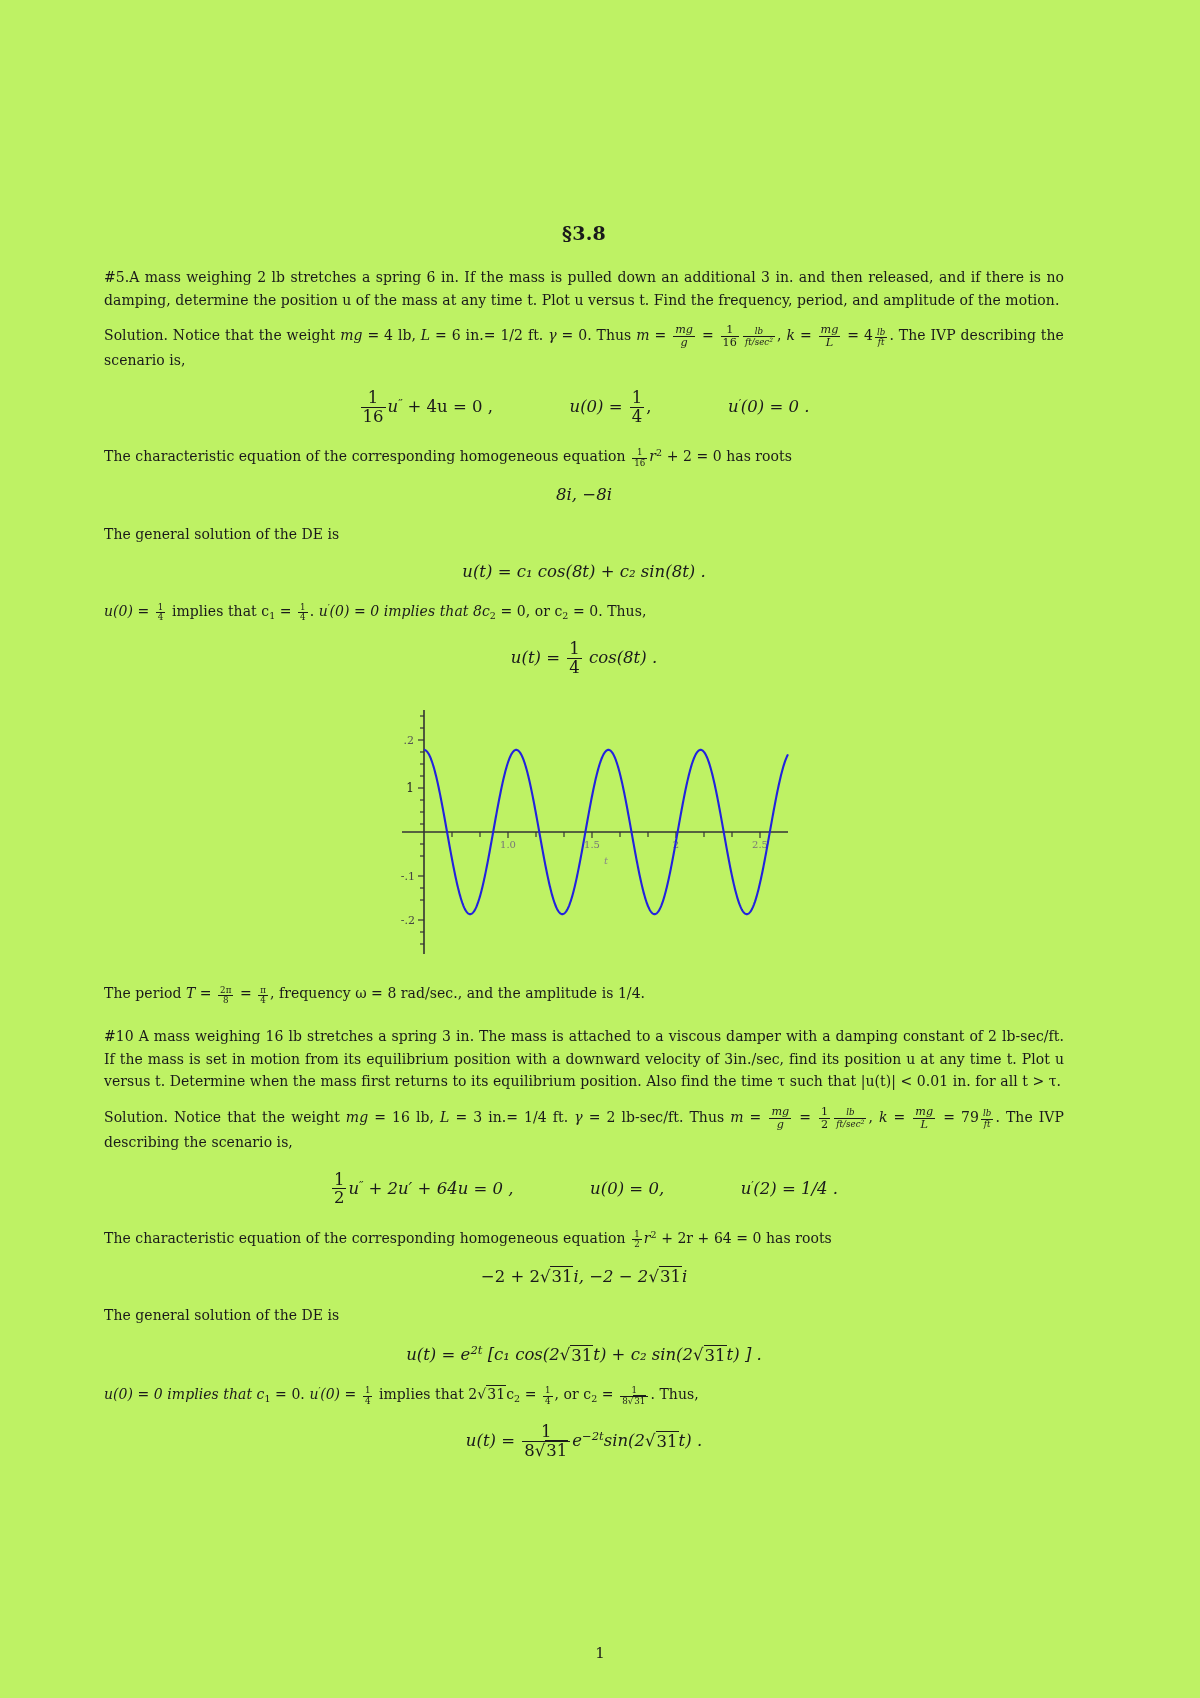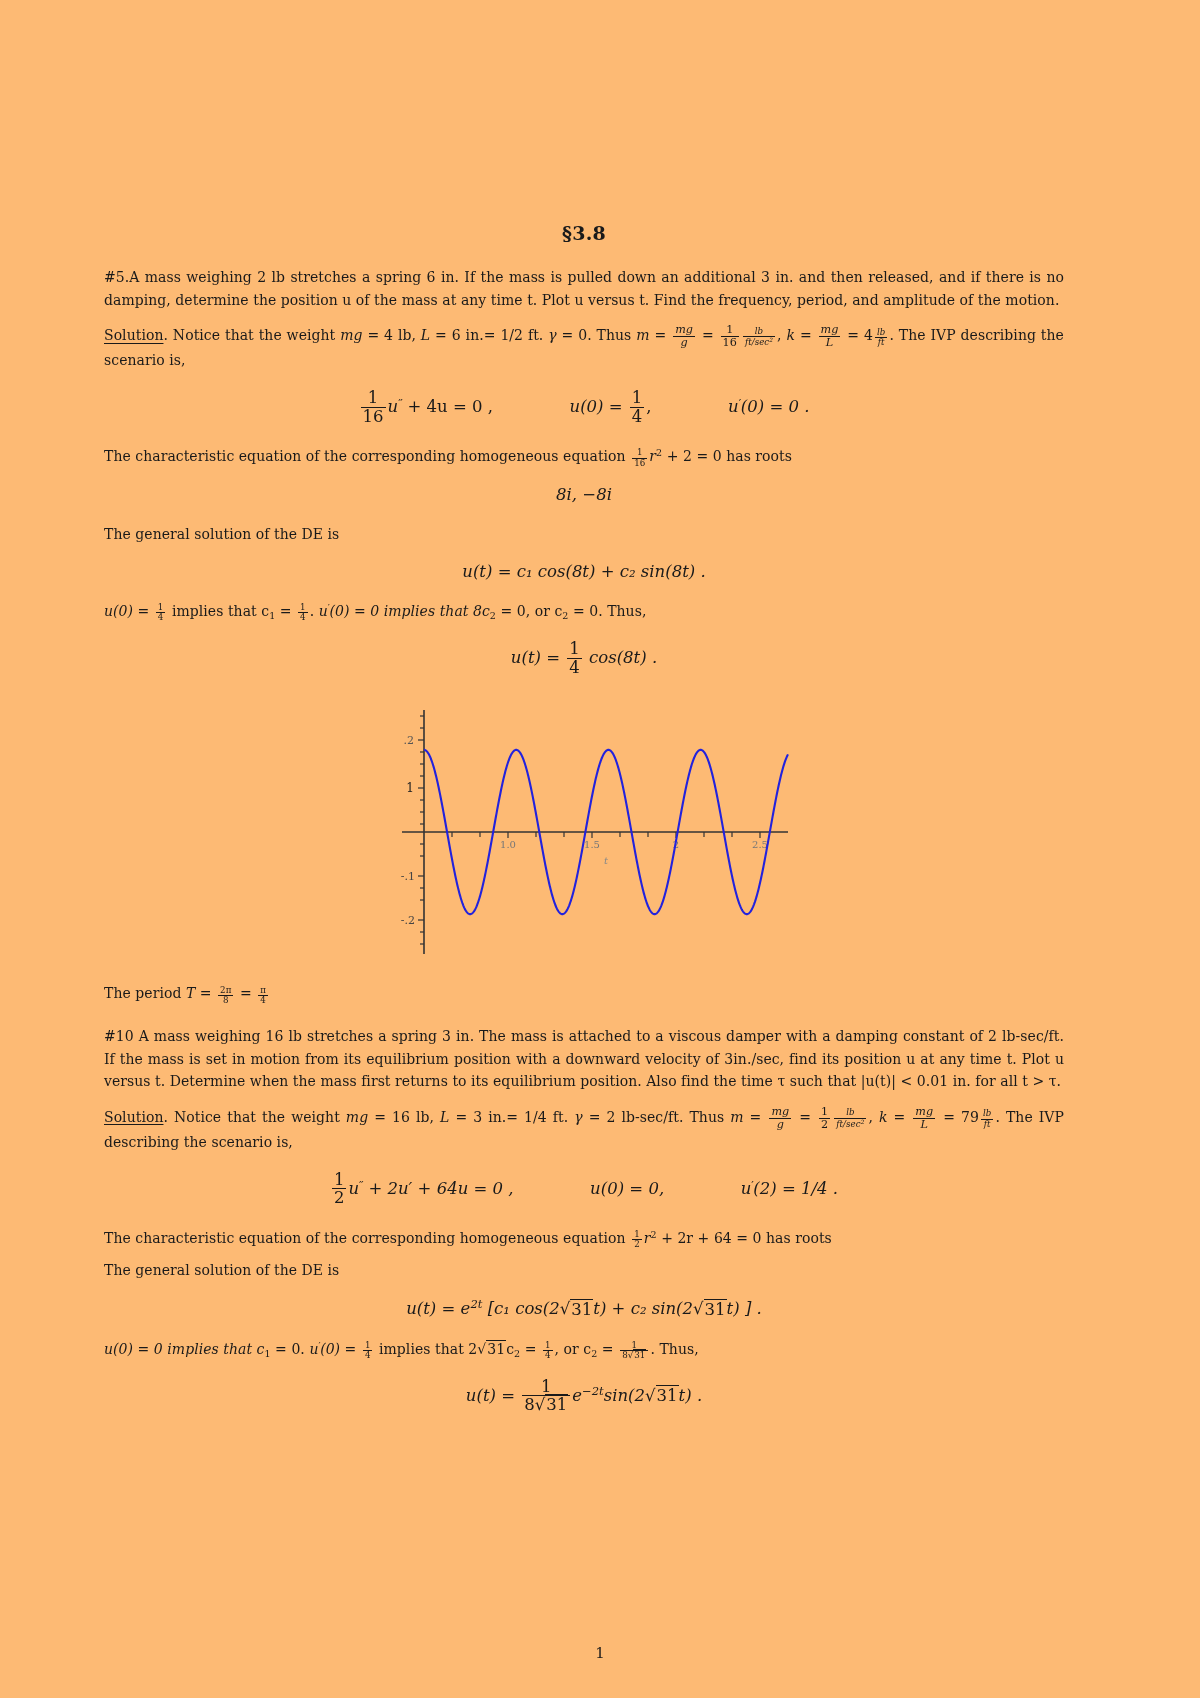--- a/index.html
+++ b/index.html
@@ -9,21 +9,21 @@
   }
   body {
     font-family: "DejaVu Serif", "Liberation Serif", serif;
     color: #1a1a1a;
   }
   .page {
     position: relative;
     width: 1200px;
     height: 1698px;
     margin: 0 auto;
-    background: #fdba74;
+    background: #bef264;
     overflow: hidden;
   }
   .content {
     position: absolute;
     left: 104px;
     top: 222px;
     width: 960px;
   }
 
   
@@ -44,21 +44,20 @@
   .para.tight { margin-bottom: 9px; }
   .gap-before { margin-top: 20px; }
   .display {
     font-size: 16.5px;
     text-align: center;
     margin: 15px 0 15px 0;
     line-height: 1.5;
   }
   .display.rowgap { margin: 17px 0 15px 0; }
   .solution-label {
-    text-decoration: underline;
     text-underline-offset: 2px;
   }
   .it { font-style: italic; }
   .sub { font-size: .68em; vertical-align: -0.28em; }
   .sup { font-size: .68em; vertical-align: 0.52em; }
   .prime { font-style: normal; letter-spacing: -0.5px; }
 
   
   .frac {
     display: inline-block;
@@ -231,21 +230,21 @@
 
         <path id="curve" fill="none" stroke="#2222dd" stroke-width="2.1" d="M50.00,47.86L50.40,47.89L50.81,47.98L51.21,48.14L51.62,48.36L52.02,48.64L52.43,48.98L52.83,49.38L53.24,49.84L53.64,50.37L54.04,50.96L54.45,51.60L54.85,52.31L55.26,53.07L55.66,53.89L56.07,54.77L56.47,55.71L56.88,56.71L57.28,57.76L57.68,58.86L58.09,60.02L58.49,61.23L58.90,62.49L59.30,63.81L59.71,65.17L60.11,66.59L60.52,68.05L60.92,69.56L61.32,71.12L61.73,72.72L62.13,74.36L62.54,76.05L62.94,77.78L63.35,79.54L63.75,81.35L64.16,83.19L64.56,85.07L64.96,86.98L65.37,88.92L65.77,90.90L66.18,92.90L66.58,94.94L66.99,97.00L67.39,99.08L67.80,101.19L68.20,103.32L68.60,105.47L69.01,107.64L69.41,109.83L69.82,112.03L70.22,114.24L70.63,116.47L71.03,118.71L71.44,120.95L71.84,123.21L72.24,125.46L72.65,127.73L73.05,129.99L73.46,132.25L73.86,134.51L74.27,136.77L74.67,139.03L75.08,141.27L75.48,143.51L75.88,145.74L76.29,147.95L76.69,150.15L77.10,152.34L77.50,154.51L77.91,156.66L78.31,158.79L78.72,160.90L79.12,162.98L79.52,165.04L79.93,167.08L80.33,169.08L80.74,171.06L81.14,173.00L81.55,174.92L81.95,176.79L82.36,178.64L82.76,180.44L83.16,182.21L83.57,183.94L83.97,185.62L84.38,187.27L84.78,188.87L85.19,190.42L85.59,191.93L86.00,193.40L86.40,194.81L86.80,196.18L87.21,197.49L87.61,198.76L88.02,199.97L88.42,201.13L88.83,202.23L89.23,203.28L89.64,204.28L90.04,205.22L90.44,206.10L90.85,206.92L91.25,207.69L91.66,208.39L92.06,209.04L92.47,209.62L92.87,210.15L93.28,210.62L93.68,211.02L94.08,211.36L94.49,211.64L94.89,211.86L95.30,212.02L95.70,212.11L96.11,212.14L96.51,212.11L96.92,212.02L97.32,211.86L97.72,211.65L98.13,211.37L98.53,211.03L98.94,210.62L99.34,210.16L99.75,209.63L100.15,209.05L100.56,208.40L100.96,207.70L101.36,206.94L101.77,206.11L102.17,205.23L102.58,204.30L102.98,203.30L103.39,202.25L103.79,201.15L104.20,199.99L104.60,198.78L105.00,197.52L105.41,196.20L105.81,194.84L106.22,193.42L106.62,191.96L107.03,190.45L107.43,188.90L107.84,187.30L108.24,185.65L108.64,183.97L109.05,182.24L109.45,180.47L109.86,178.67L110.26,176.83L110.67,174.95L111.07,173.04L111.48,171.10L111.88,169.12L112.28,167.12L112.69,165.08L113.09,163.02L113.50,160.94L113.90,158.83L114.31,156.70L114.71,154.55L115.12,152.38L115.52,150.19L115.92,147.99L116.33,145.78L116.73,143.55L117.14,141.31L117.54,139.07L117.95,136.81L118.35,134.56L118.76,132.30L119.16,130.03L119.56,127.77L119.97,125.51L120.37,123.25L120.78,121.00L121.18,118.75L121.59,116.51L121.99,114.28L122.40,112.07L122.80,109.87L123.20,107.68L123.61,105.51L124.01,103.36L124.42,101.23L124.82,99.12L125.23,97.04L125.63,94.97L126.04,92.94L126.44,90.94L126.84,88.96L127.25,87.01L127.65,85.10L128.06,83.22L128.46,81.38L128.87,79.58L129.27,77.81L129.68,76.08L130.08,74.39L130.48,72.75L130.89,71.15L131.29,69.59L131.70,68.08L132.10,66.62L132.51,65.20L132.91,63.83L133.32,62.52L133.72,61.25L134.12,60.04L134.53,58.88L134.93,57.78L135.34,56.73L135.74,55.73L136.15,54.79L136.55,53.91L136.96,53.09L137.36,52.32L137.76,51.61L138.17,50.97L138.57,50.38L138.98,49.85L139.38,49.39L139.79,48.98L140.19,48.64L140.60,48.36L141.00,48.14L141.40,47.98L141.81,47.89L142.21,47.86L142.62,47.89L143.02,47.98L143.43,48.13L143.83,48.35L144.24,48.63L144.64,48.97L145.04,49.37L145.45,49.84L145.85,50.36L146.26,50.94L146.66,51.59L147.07,52.29L147.47,53.06L147.88,53.88L148.28,54.76L148.68,55.69L149.09,56.69L149.49,57.74L149.90,58.84L150.30,60.00L150.71,61.21L151.11,62.47L151.52,63.78L151.92,65.15L152.32,66.56L152.73,68.02L153.13,69.53L153.54,71.09L153.94,72.69L154.35,74.33L154.75,76.02L155.16,77.74L155.56,79.51L155.96,81.31L156.37,83.15L156.77,85.03L157.18,86.94L157.58,88.89L157.99,90.86L158.39,92.87L158.80,94.90L159.20,96.96L159.60,99.04L160.01,101.15L160.41,103.28L160.82,105.43L161.22,107.60L161.63,109.79L162.03,111.99L162.44,114.20L162.84,116.43L163.24,118.67L163.65,120.91L164.05,123.16L164.46,125.42L164.86,127.68L165.27,129.95L165.67,132.21L166.08,134.47L166.48,136.73L166.88,138.98L167.29,141.23L167.69,143.47L168.10,145.69L168.50,147.91L168.91,150.11L169.31,152.30L169.72,154.47L170.12,156.62L170.52,158.75L170.93,160.86L171.33,162.95L171.74,165.01L172.14,167.04L172.55,169.05L172.95,171.02L173.36,172.97L173.76,174.88L174.16,176.76L174.57,178.60L174.97,180.41L175.38,182.18L175.78,183.90L176.19,185.59L176.59,187.24L177.00,188.84L177.40,190.39L177.80,191.91L178.21,193.37L178.61,194.79L179.02,196.15L179.42,197.47L179.83,198.73L180.23,199.95L180.64,201.11L181.04,202.21L181.44,203.26L181.85,204.26L182.25,205.20L182.66,206.08L183.06,206.91L183.47,207.67L183.87,208.38L184.28,209.03L184.68,209.61L185.08,210.14L185.49,210.61L185.89,211.01L186.30,211.36L186.70,211.64L187.11,211.86L187.51,212.01L187.92,212.11L188.32,212.14L188.72,212.11L189.13,212.02L189.53,211.87L189.94,211.65L190.34,211.37L190.75,211.03L191.15,210.63L191.56,210.17L191.96,209.65L192.36,209.06L192.77,208.42L193.17,207.71L193.58,206.95L193.98,206.13L194.39,205.25L194.79,204.32L195.20,203.32L195.60,202.27L196.00,201.17L196.41,200.01L196.81,198.80L197.22,197.54L197.62,196.23L198.03,194.86L198.43,193.45L198.84,191.99L199.24,190.48L199.64,188.93L200.05,187.33L200.45,185.68L200.86,184.00L201.26,182.27L201.67,180.51L202.07,178.70L202.48,176.86L202.88,174.99L203.28,173.08L203.69,171.13L204.09,169.16L204.50,167.15L204.90,165.12L205.31,163.06L205.71,160.98L206.12,158.87L206.52,156.74L206.92,154.59L207.33,152.42L207.73,150.24L208.14,148.03L208.54,145.82L208.95,143.59L209.35,141.36L209.76,139.11L210.16,136.86L210.56,134.60L210.97,132.34L211.37,130.07L211.78,127.81L212.18,125.55L212.59,123.29L212.99,121.04L213.40,118.79L213.80,116.55L214.20,114.33L214.61,112.11L215.01,109.91L215.42,107.72L215.82,105.55L216.23,103.40L216.63,101.27L217.04,99.16L217.44,97.07L217.84,95.01L218.25,92.98L218.65,90.97L219.06,89.00L219.46,87.05L219.87,85.14L220.27,83.26L220.68,81.42L221.08,79.61L221.48,77.84L221.89,76.11L222.29,74.42L222.70,72.78L223.10,71.18L223.51,69.62L223.91,68.11L224.32,66.64L224.72,65.23L225.12,63.86L225.53,62.54L225.93,61.28L226.34,60.06L226.74,58.90L227.15,57.80L227.55,56.74L227.96,55.75L228.36,54.81L228.76,53.93L229.17,53.10L229.57,52.33L229.98,51.63L230.38,50.98L230.79,50.39L231.19,49.86L231.60,49.40L232.00,48.99L232.40,48.65L232.81,48.37L233.21,48.14L233.62,47.99L234.02,47.89L234.43,47.86L234.83,47.89L235.24,47.98L235.64,48.13L236.04,48.35L236.45,48.62L236.85,48.96L237.26,49.36L237.66,49.83L238.07,50.35L238.47,50.93L238.88,51.58L239.28,52.28L239.68,53.04L240.09,53.86L240.49,54.74L240.90,55.68L241.30,56.67L241.71,57.72L242.11,58.82L242.52,59.97L242.92,61.18L243.32,62.45L243.73,63.76L244.13,65.12L244.54,66.54L244.94,68.00L245.35,69.50L245.75,71.06L246.16,72.66L246.56,74.30L246.96,75.98L247.37,77.71L247.77,79.47L248.18,81.28L248.58,83.12L248.99,85.00L249.39,86.91L249.80,88.85L250.20,90.82L250.60,92.83L251.01,94.86L251.41,96.92L251.82,99.00L252.22,101.11L252.63,103.24L253.03,105.39L253.44,107.56L253.84,109.74L254.24,111.94L254.65,114.16L255.05,116.39L255.46,118.62L255.86,120.87L256.27,123.12L256.67,125.38L257.08,127.64L257.48,129.90L257.88,132.17L258.29,134.43L258.69,136.69L259.10,138.94L259.50,141.19L259.91,143.42L260.31,145.65L260.72,147.87L261.12,150.07L261.52,152.26L261.93,154.43L262.33,156.58L262.74,158.71L263.14,160.82L263.55,162.91L263.95,164.97L264.36,167.00L264.76,169.01L265.16,170.99L265.57,172.93L265.97,174.84L266.38,176.72L266.78,178.57L267.19,180.37L267.59,182.14L268.00,183.87L268.40,185.56L268.80,187.21L269.21,188.81L269.61,190.37L270.02,191.88L270.42,193.34L270.83,194.76L271.23,196.13L271.64,197.44L272.04,198.71L272.44,199.93L272.85,201.09L273.25,202.19L273.66,203.25L274.06,204.24L274.47,205.18L274.87,206.07L275.28,206.89L275.68,207.66L276.08,208.37L276.49,209.01L276.89,209.60L277.30,210.13L277.70,210.60L278.11,211.01L278.51,211.35L278.92,211.63L279.32,211.85L279.72,212.01L280.13,212.11L280.53,212.14L280.94,212.11L281.34,212.02L281.75,211.87L282.15,211.66L282.56,211.38L282.96,211.04L283.36,210.64L283.77,210.18L284.17,209.66L284.58,209.07L284.98,208.43L285.39,207.73L285.79,206.97L286.20,206.15L286.60,205.27L287.00,204.33L287.41,203.34L287.81,202.29L288.22,201.19L288.62,200.04L289.03,198.83L289.43,197.57L289.84,196.25L290.24,194.89L290.64,193.48L291.05,192.02L291.45,190.51L291.86,188.96L292.26,187.36L292.67,185.72L293.07,184.03L293.48,182.31L293.88,180.54L294.28,178.74L294.69,176.90L295.09,175.02L295.50,173.11L295.90,171.17L296.31,169.20L296.71,167.19L297.12,165.16L297.52,163.10L297.92,161.02L298.33,158.91L298.73,156.78L299.14,154.63L299.54,152.46L299.95,150.28L300.35,148.08L300.76,145.86L301.16,143.63L301.56,141.40L301.97,139.15L302.37,136.90L302.78,134.64L303.18,132.38L303.59,130.12L303.99,127.85L304.40,125.59L304.80,123.33L305.20,121.08L305.61,118.83L306.01,116.60L306.42,114.37L306.82,112.15L307.23,109.95L307.63,107.76L308.04,105.59L308.44,103.44L308.84,101.31L309.25,99.20L309.65,97.11L310.06,95.05L310.46,93.02L310.87,91.01L311.27,89.03L311.68,87.09L312.08,85.17L312.48,83.29L312.89,81.45L313.29,79.64L313.70,77.87L314.10,76.14L314.51,74.46L314.91,72.81L315.32,71.21L315.72,69.65L316.12,68.14L316.53,66.67L316.93,65.25L317.34,63.89L317.74,62.57L318.15,61.30L318.55,60.09L318.96,58.92L319.36,57.82L319.76,56.76L320.17,55.77L320.57,54.83L320.98,53.94L321.38,53.12L321.79,52.35L322.19,51.64L322.60,50.99L323.00,50.40L323.40,49.87L323.81,49.41L324.21,49.00L324.62,48.65L325.02,48.37L325.43,48.15L325.83,47.99L326.24,47.89L326.64,47.86L327.04,47.88L327.45,47.97L327.85,48.13L328.26,48.34L328.66,48.62L329.07,48.96L329.47,49.36L329.88,49.82L330.28,50.34L330.68,50.92L331.09,51.56L331.49,52.27L331.90,53.03L332.30,53.85L332.71,54.72L333.11,55.66L333.52,56.65L333.92,57.70L334.32,58.80L334.73,59.95L335.13,61.16L335.54,62.42L335.94,63.73L336.35,65.10L336.75,66.51L337.16,67.97L337.56,69.48L337.96,71.03L338.37,72.63L338.77,74.27L339.18,75.95L339.58,77.68L339.99,79.44L340.39,81.24L340.80,83.08L341.20,84.96L341.60,86.87L342.01,88.81L342.41,90.79L342.82,92.79L343.22,94.82L343.63,96.88L344.03,98.96L344.44,101.07L344.84,103.20L345.24,105.35L345.65,107.52L346.05,109.70L346.46,111.90L346.86,114.12L347.27,116.34L347.67,118.58L348.08,120.83L348.48,123.08L348.88,125.34L349.29,127.60L349.69,129.86L350.10,132.12L350.50,134.39L350.91,136.64L351.31,138.90L351.72,141.14L352.12,143.38L352.52,145.61L352.93,147.83L353.33,150.03L353.74,152.22L354.14,154.39L354.55,156.54L354.95,158.67L355.36,160.78L355.76,162.87L356.16,164.93L356.57,166.96L356.97,168.97L357.38,170.95L357.78,172.89L358.19,174.81L358.59,176.69L359.00,178.53L359.40,180.34L359.80,182.11L360.21,183.84L360.61,185.53L361.02,187.17L361.42,188.78L361.83,190.34L362.23,191.85L362.64,193.32L363.04,194.73L363.44,196.10L363.85,197.42L364.25,198.69L364.66,199.90L365.06,201.06L365.47,202.17L365.87,203.23L366.28,204.22L366.68,205.17L367.08,206.05L367.49,206.88L367.89,207.64L368.30,208.35L368.70,209.00L369.11,209.59L369.51,210.12L369.92,210.59L370.32,211.00L370.72,211.34L371.13,211.63L371.53,211.85L371.94,212.01L372.34,212.11L372.75,212.14L373.15,212.12L373.56,212.03L373.96,211.87L374.36,211.66L374.77,211.38L375.17,211.05L375.58,210.65L375.98,210.19L376.39,209.67L376.79,209.08L377.20,208.44L377.60,207.74L378.00,206.98L378.41,206.16L378.81,205.29L379.22,204.35L379.62,203.36L380.03,202.31L380.43,201.21L380.84,200.06L381.24,198.85L381.64,197.59L382.05,196.28L382.45,194.92L382.86,193.51L383.26,192.05L383.67,190.54L384.07,188.99L384.48,187.39L384.88,185.75L385.28,184.06L385.69,182.34L386.09,180.58L386.50,178.77L386.90,176.93L387.31,175.06L387.71,173.15L388.12,171.21L388.52,169.23L388.92,167.23L389.33,165.20L389.73,163.14L390.14,161.06L390.54,158.95L390.95,156.82L391.35,154.67L391.76,152.50L392.16,150.32L392.56,148.12L392.97,145.90L393.37,143.68L393.78,141.44L394.18,139.19L394.59,136.94L394.99,134.68L395.40,132.42L395.80,130.16L396.20,127.90L396.61,125.63L397.01,123.38L397.42,121.12L397.82,118.88L398.23,116.64L398.63,114.41L399.04,112.19L399.44,109.99L399.84,107.80L400.25,105.63L400.65,103.48L401.06,101.35L401.46,99.24L401.87,97.15L402.27,95.09L402.68,93.06L403.08,91.05L403.48,89.07L403.89,87.12L404.29,85.21L404.70,83.33L405.10,81.48L405.51,79.68L405.91,77.91L406.32,76.18L406.72,74.49L407.12,72.84L407.53,71.24L407.93,69.68L408.34,68.16L408.74,66.70L409.15,65.28L409.55,63.91L409.96,62.59L410.36,61.32L410.76,60.11L411.17,58.95L411.57,57.84L411.98,56.78L412.38,55.79L412.79,54.84L413.19,53.96L413.60,53.13L414.00,52.36"></path>
       </svg>
     </div>
 
     <p class="para gap-before">
       <span>The period </span><span class="it">T</span>
       <span>=</span>
       <span class="frac tiny"><span class="num">2π</span><span class="den">8</span></span>
       <span>=</span>
-      <span class="frac tiny"><span class="num">π</span><span class="den">4</span></span>
+      <span class="frac tiny"><span class="num">π</span><span class="den">4</span></span><span>, frequency ω = 8 rad/sec., and the amplitude is 1/4.</span>
     </p>
 
     <p class="para gap-before">
       <span>#10 A mass weighing 16 lb stretches a spring 3 in. The mass is attached to a viscous damper with a damping</span>
       <span>constant of 2 lb-sec/ft. If the mass is set in motion from its equilibrium position with a downward velocity of</span>
       <span>3in./sec, find its position u at any time t. Plot u versus t. Determine when the mass first returns to its</span>
       <span>equilibrium position. Also find the time τ such that |u(t)| &lt; 0.01 in. for all t &gt; τ.</span>
     </p>
 
     <p class="para tight">
@@ -269,20 +268,23 @@
       <span class="it">u(0) = 0,</span>
       <span class="spacer-wide"></span>
       <span class="it">u</span><span class="sup prime">′</span><span class="it">(2) = 1/4 .</span>
     </div>
 
     <p class="para tight gap-before">
       <span>The characteristic equation of the corresponding homogeneous equation </span><span class="frac tiny"><span class="num">1</span><span class="den">2</span></span><span class="it">r</span><span class="sup">2</span>
       <span>+ 2r + 64 = 0 has roots</span>
     </p>
 
+    <div class="display">
+      <span>−2 + 2</span><span class="sqrt">√<span class="radicand">31</span></span><span class="it">i, −2 − 2</span><span class="sqrt">√<span class="radicand">31</span></span><span class="it">i</span>
+    </div>
 
     <p class="para tight">The general solution of the DE is</p>
 
     <div class="display">
       <span class="it">u(t) = e</span><span class="esup">2t</span>
       <span class="it">[c₁ cos(2</span><span class="sqrt">√<span class="radicand">31</span></span><span class="it">t) + c₂ sin(2</span><span class="sqrt">√<span class="radicand">31</span></span><span class="it">t) ] .</span>
     </div>
 
     <p class="para tight">
       <span class="it">u(0) = 0 implies that c</span><span class="sub">1</span>

